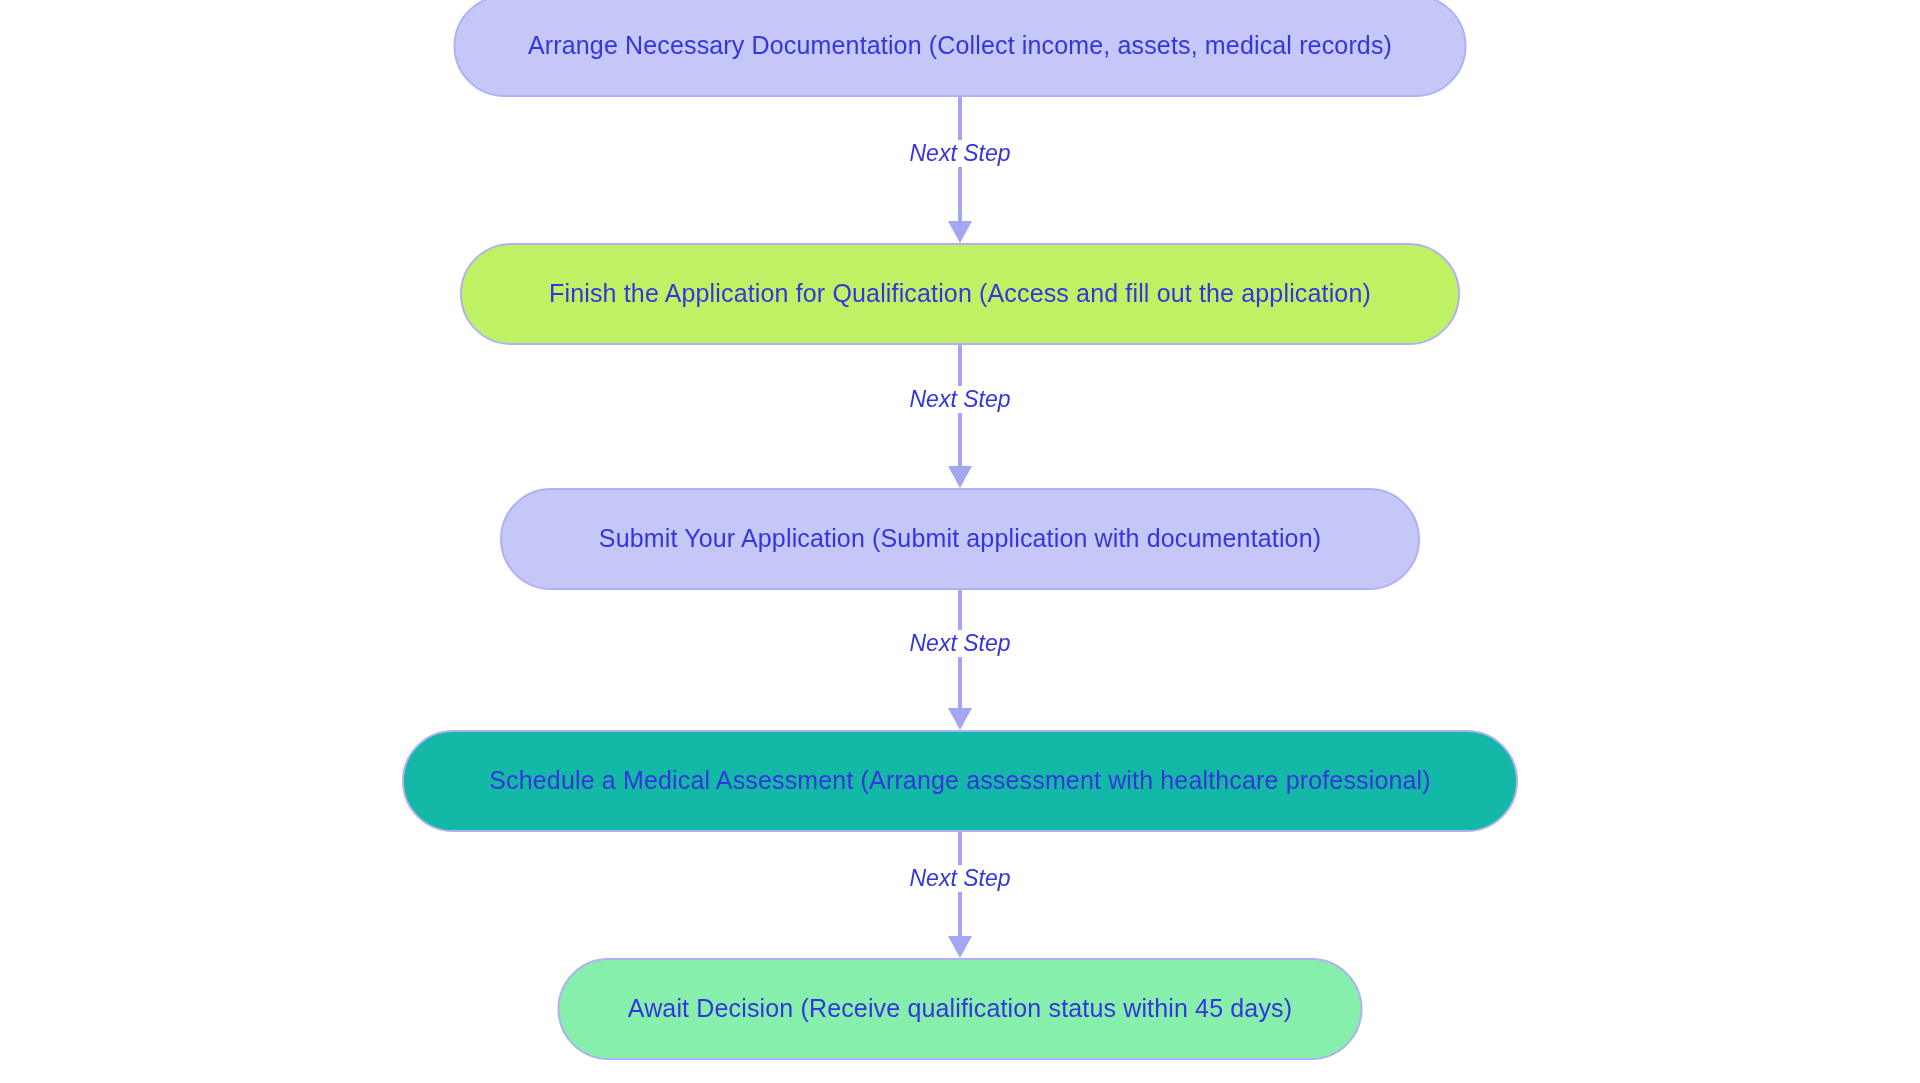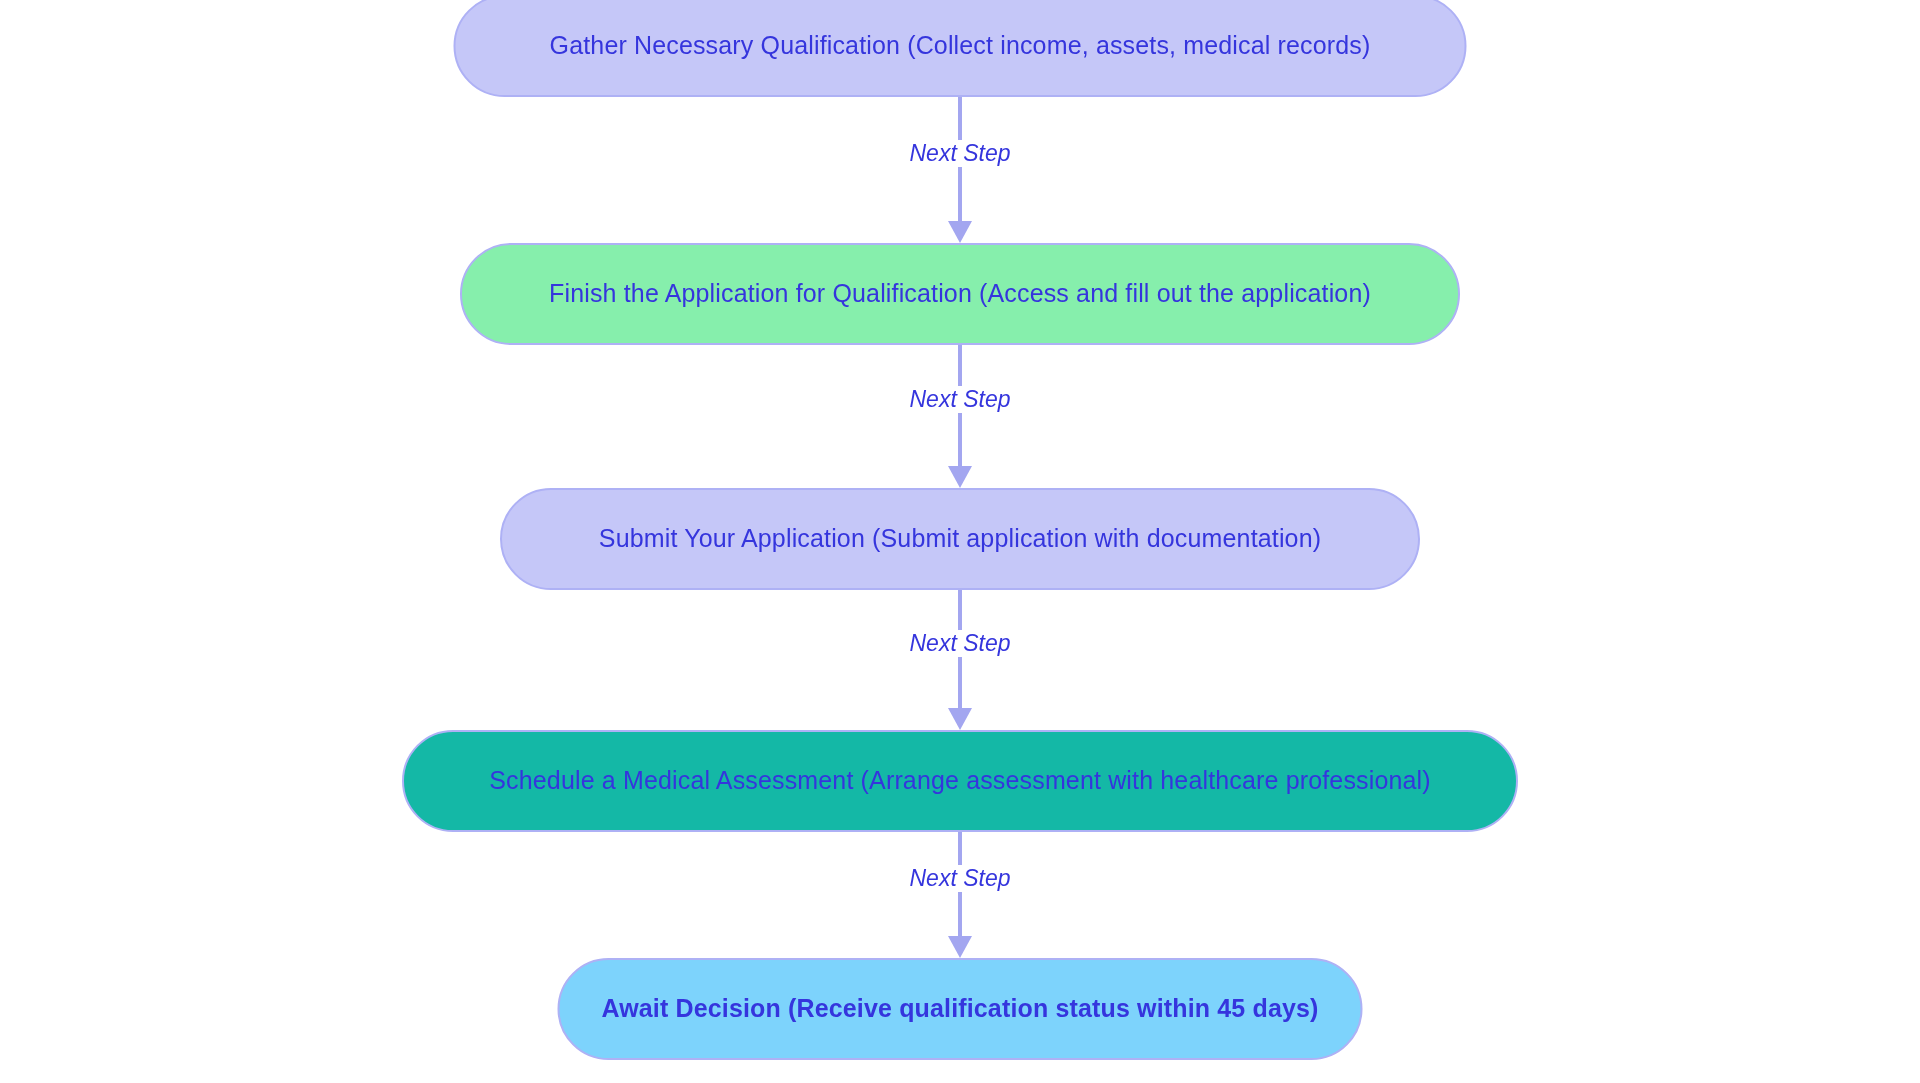--- a/index.html
+++ b/index.html
@@ -113,30 +113,30 @@
   #connector-3 .connector-line      { height: 104px; }
   #connector-3 .connector-arrowhead { top: 104px; }
   #connector-3 .connector-label     { top: 33px; }
 </style>
 </head>
 <body>
 
 <div id="flowchart-canvas" style="background: rgb(255, 255, 255);">
 
   <div class="flow-node" id="node-0" style="background: rgb(197, 199, 248); border-color: rgb(174, 177, 245);">
-    <span class="node-label" style="color: rgb(53, 53, 221);">Gather Necessary Qualification (Collect income, assets, medical records)</span>
+    <span class="node-label" style="color: rgb(53, 53, 221);">Arrange Necessary Documentation (Collect income, assets, medical records)</span>
   </div>
 
   <div class="flow-connector" id="connector-0">
     <div class="connector-line" style="background: rgb(163, 166, 240);"></div>
     <div class="connector-arrowhead" style="border-top-color: rgb(163, 166, 240);"></div>
     <span class="connector-label" style="color: rgb(53, 53, 221); background: rgb(255, 255, 255);">Next Step</span>
   </div>
 
-  <div class="flow-node" id="node-1" style="background: #86efac; border-color: rgb(174, 177, 245);">
+  <div class="flow-node" id="node-1" style="background: #bef264; border-color: rgb(174, 177, 245);">
     <span class="node-label" style="color: rgb(53, 53, 221);">Finish the Application for Qualification (Access and fill out the application)</span>
   </div>
 
   <div class="flow-connector" id="connector-1">
     <div class="connector-line" style="background: rgb(163, 166, 240);"></div>
     <div class="connector-arrowhead" style="border-top-color: rgb(163, 166, 240);"></div>
     <span class="connector-label" style="color: rgb(53, 53, 221); background: rgb(255, 255, 255);">Next Step</span>
   </div>
 
   <div class="flow-node" id="node-2" style="background: rgb(197, 199, 248); border-color: rgb(174, 177, 245);">
@@ -152,17 +152,17 @@
   <div class="flow-node" id="node-3" style="background: #14b8a6; border-color: rgb(174, 177, 245);">
     <span class="node-label" style="color: rgb(53, 53, 221);">Schedule a Medical Assessment (Arrange assessment with healthcare professional)</span>
   </div>
 
   <div class="flow-connector" id="connector-3">
     <div class="connector-line" style="background: rgb(163, 166, 240);"></div>
     <div class="connector-arrowhead" style="border-top-color: rgb(163, 166, 240);"></div>
     <span class="connector-label" style="color: rgb(53, 53, 221); background: rgb(255, 255, 255);">Next Step</span>
   </div>
 
-  <div class="flow-node" id="node-4" style="background: #7dd3fc; border-color: rgb(174, 177, 245); font-weight: bold;">
+  <div class="flow-node" id="node-4" style="background: #86efac; border-color: rgb(174, 177, 245);">
     <span class="node-label" style="color: rgb(53, 53, 221);">Await Decision (Receive qualification status within 45 days)</span>
   </div>
 
 </div>
 
 </body></html>

